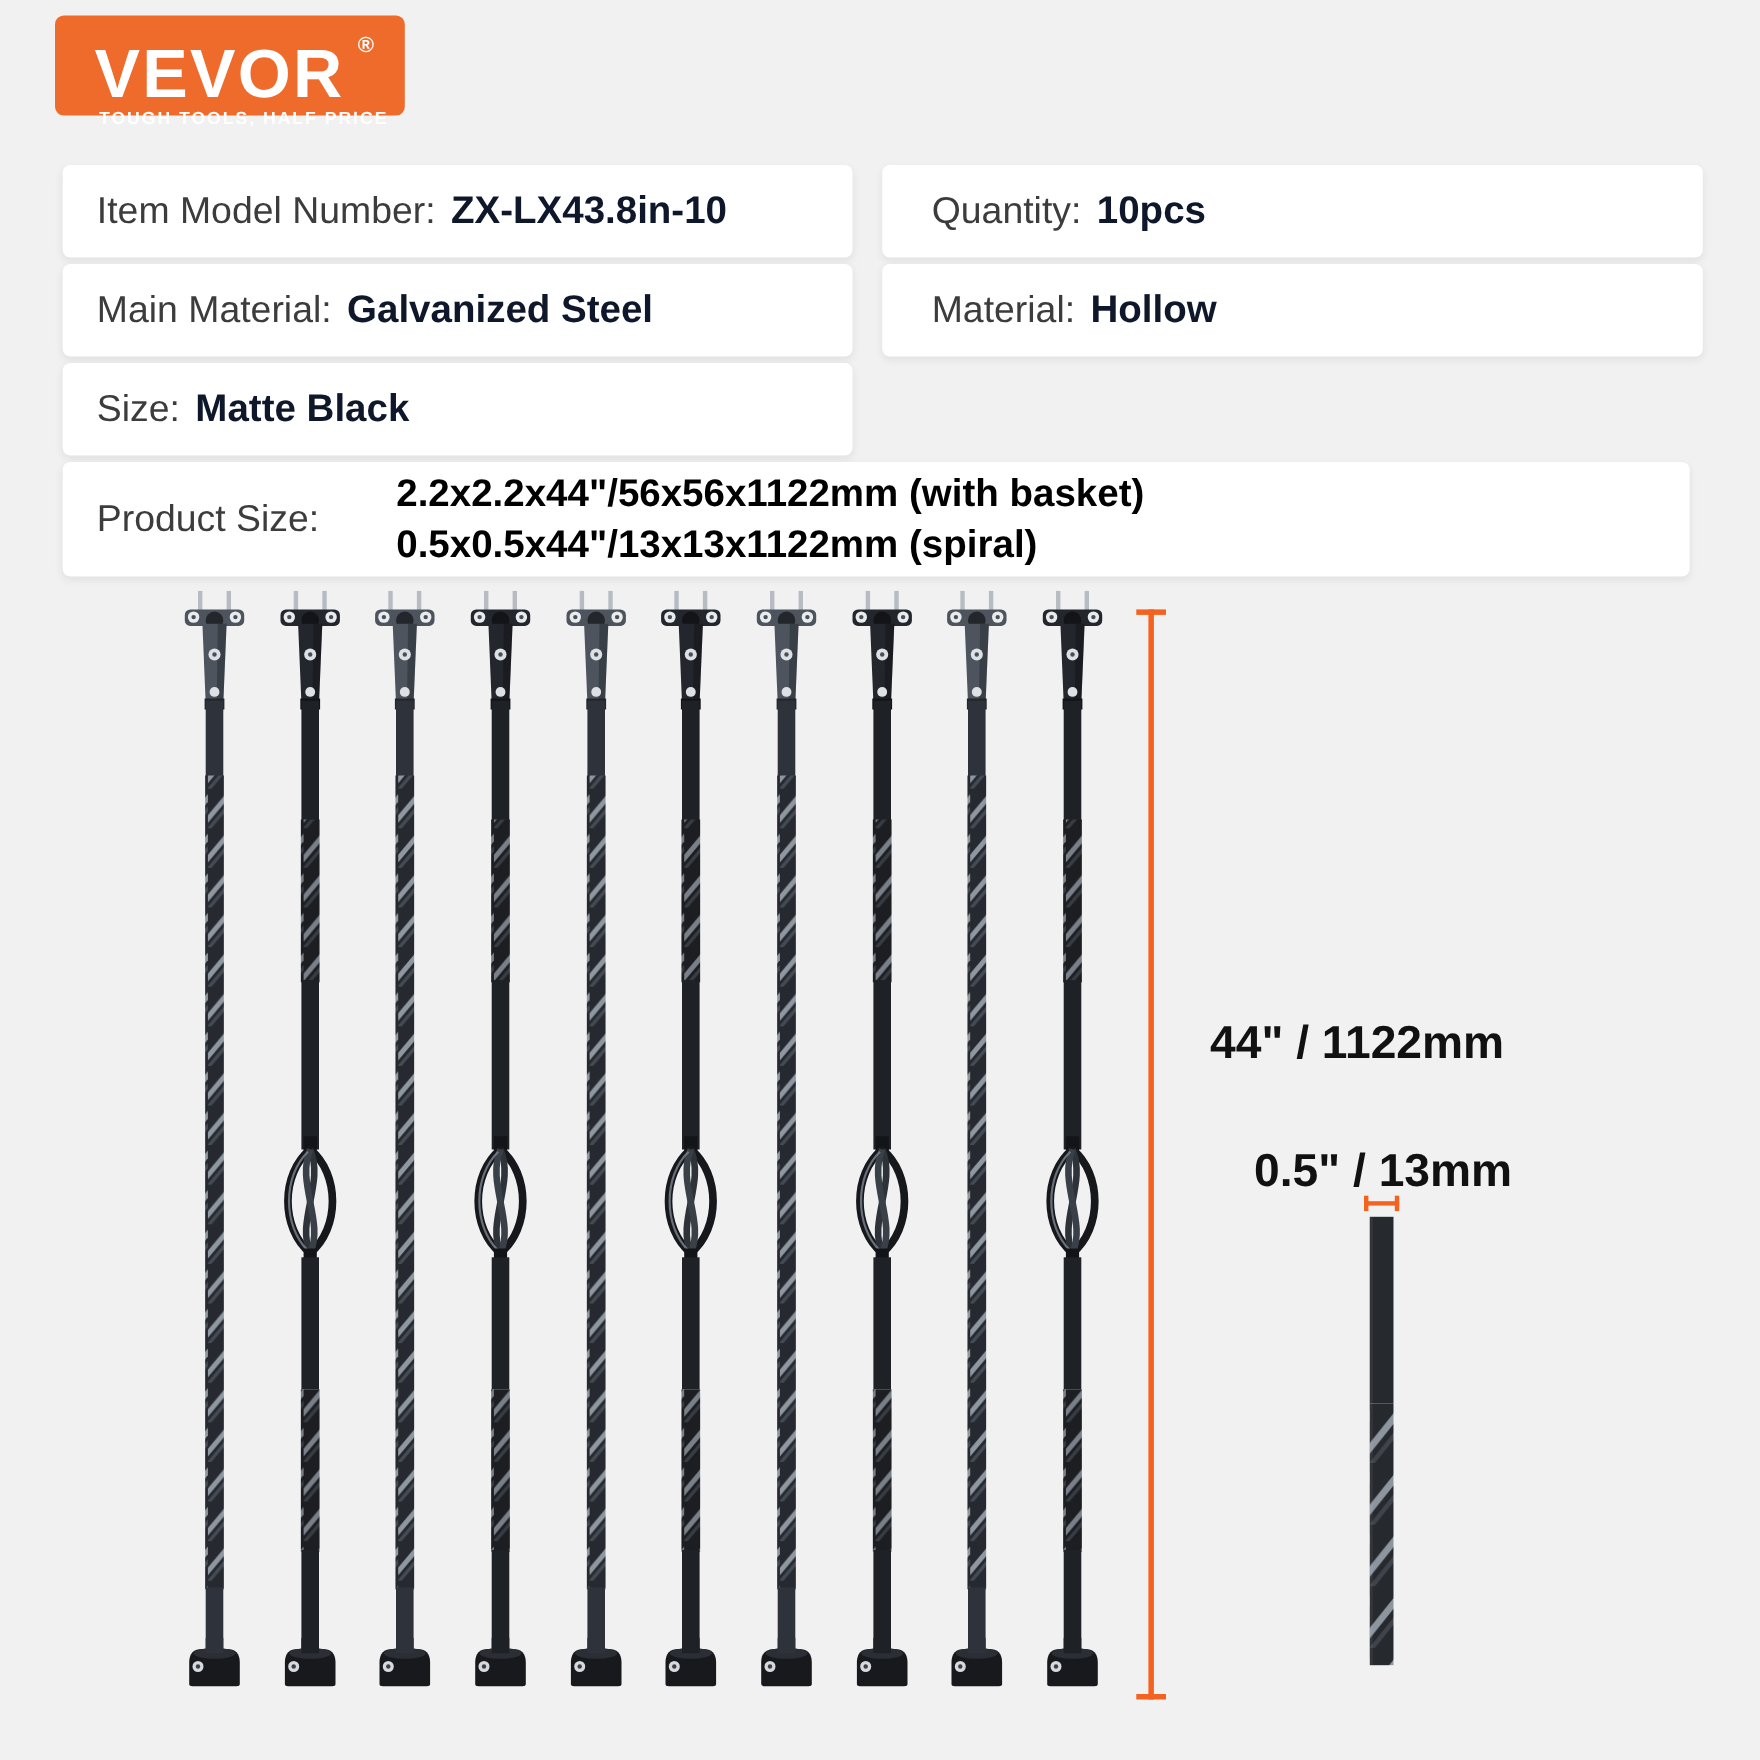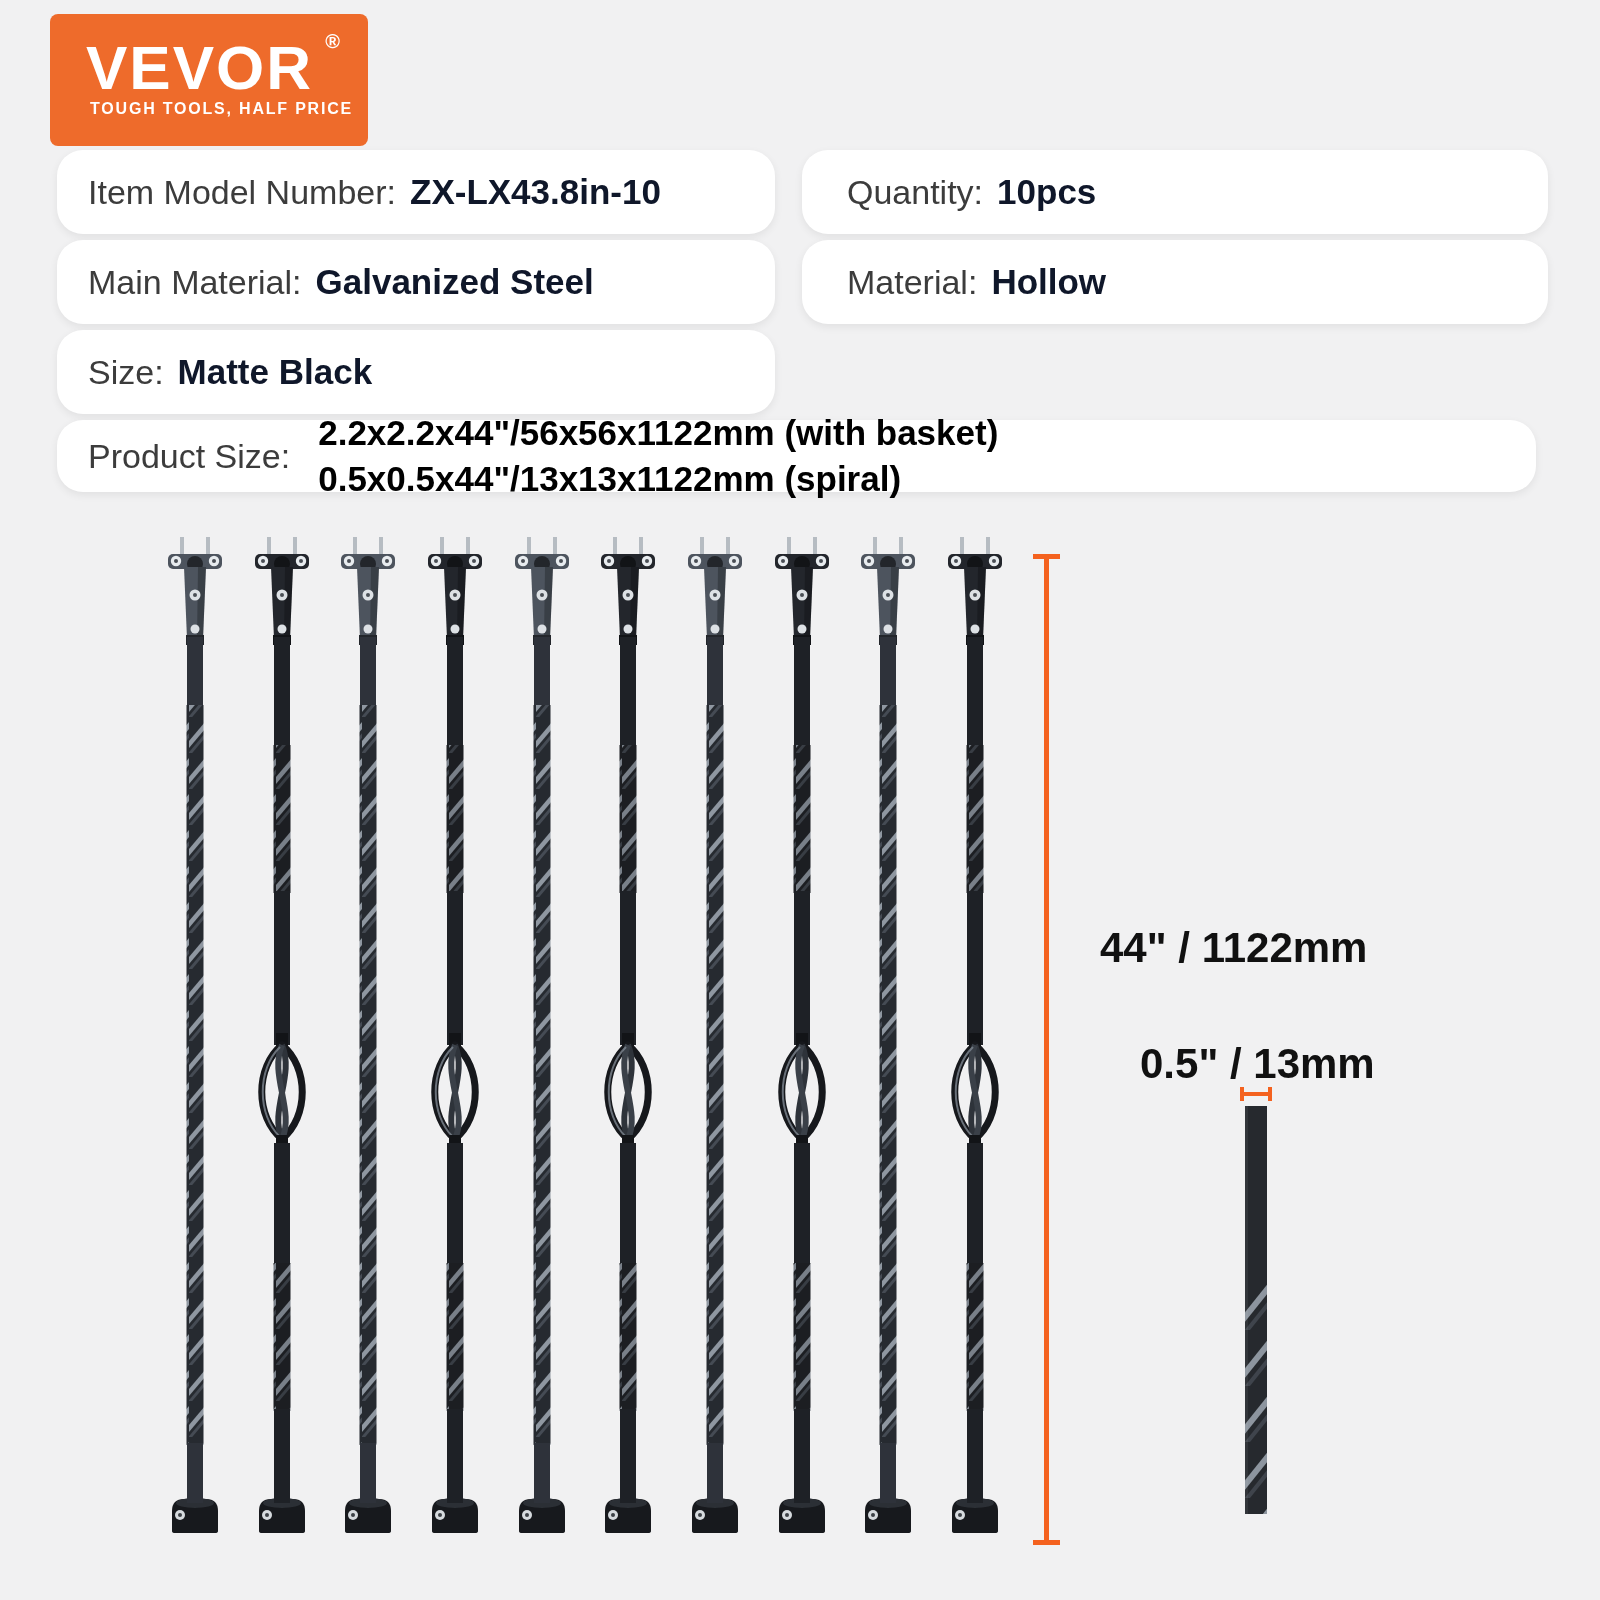--- a/index.html
+++ b/index.html
@@ -1,32 +1,32 @@
 <!DOCTYPE html>
 <html><head>
 <meta charset="utf-8">
 <style>
   html,body{margin:0;padding:0;}
   body{font-family:"Liberation Sans",sans-serif;background:#e8e8ea;}
   #canvas{position:relative;width:1600px;height:1600px;background:#f1f1f2;overflow:hidden;}
 
   
-  .logo{position:absolute;left:50px;top:14px;width:318px;height:132px;background:#ee6b2b;border-radius:8px;color:#fff;}
+  .logo{position:absolute;left:50px;top:14px;width:318px;height:91px;background:#ee6b2b;border-radius:8px;color:#fff;}
   .logo .name{position:absolute;left:36px;top:18px;font-size:62px;font-weight:bold;letter-spacing:2px;}
   .logo .reg{position:absolute;right:28px;top:16px;font-size:20px;font-weight:bold;}
   .logo .tagline{position:absolute;left:40px;top:86px;font-size:16px;font-weight:bold;letter-spacing:1.8px;white-space:nowrap;}
 
   
-  .card{position:absolute;background:#fff;border-radius:26px;box-shadow:0 3px 8px rgba(0,0,0,0.07);display:flex;align-items:center;}
+  .card{position:absolute;background:#fff;border-radius:7px;box-shadow:0 3px 8px rgba(0,0,0,0.07);display:flex;align-items:center;}
   .card .lbl{font-size:34px;color:#3c3c3c;white-space:nowrap;}
   .card .val{font-size:35px;font-weight:bold;color:#0f172a;margin-left:14px;white-space:nowrap;}
   .c-l{left:57px;width:718px;height:84px;padding-left:31px;box-sizing:border-box;}
   .c-r{left:790px;width:746px;height:84px;padding-left:45px;box-sizing:border-box;margin-left:12px;}
   .r1{top:150px}.r2{top:240px}.r3{top:330px}
-  .c-full{left:57px;top:420px;width:1479px;height:72px;padding-left:31px;box-sizing:border-box;}
+  .c-full{left:57px;top:420px;width:1479px;height:104px;padding-left:31px;box-sizing:border-box;gap:42px;}
   .c-full .vals{margin-left:28px;}
   .c-full .vals div{font-size:35px;font-weight:bold;color:#000;line-height:46px;white-space:nowrap;}
 
   
   .baluster{position:absolute;top:537px;width:76px;height:1006px;}
 
   
   .dim-v{position:absolute;left:1044px;top:554px;width:5px;height:991px;background:#f4621f;}
   .dim-v .cap{position:absolute;left:-11px;width:27px;height:5px;background:#f4621f;}
   .cap-top{top:0;} .cap-bot{bottom:0;}

